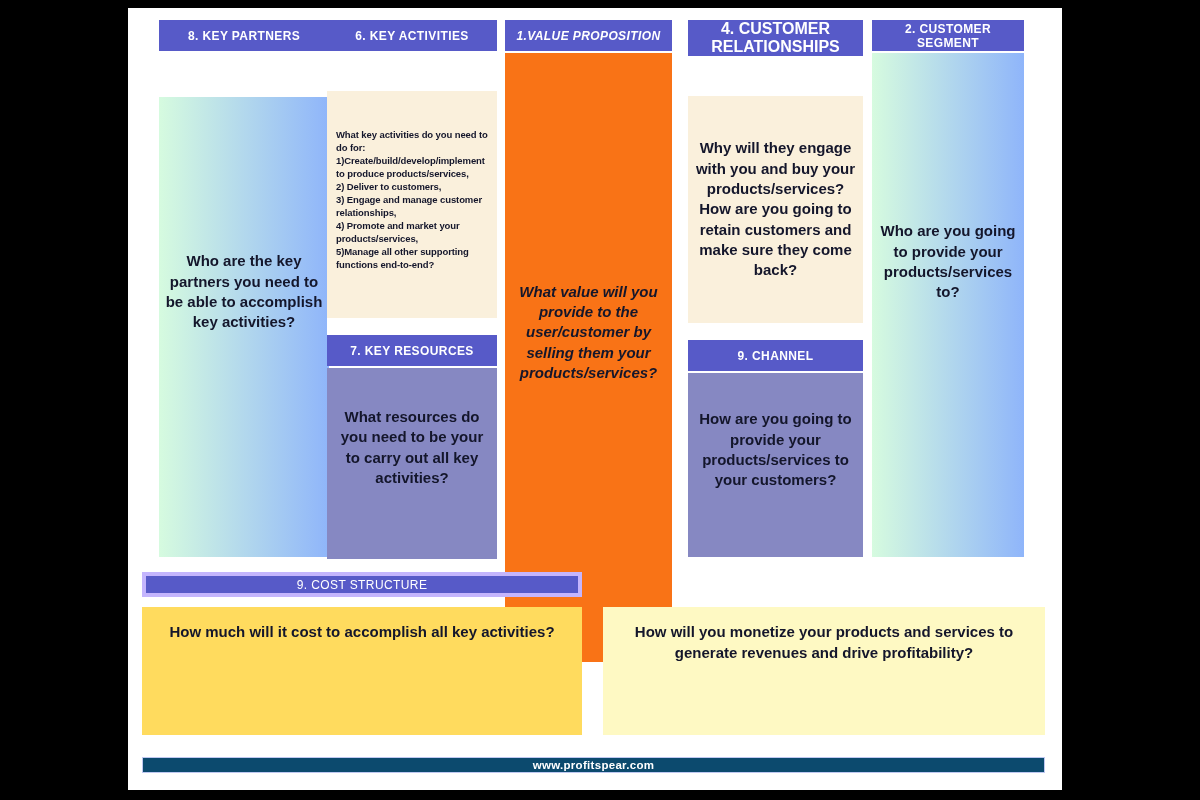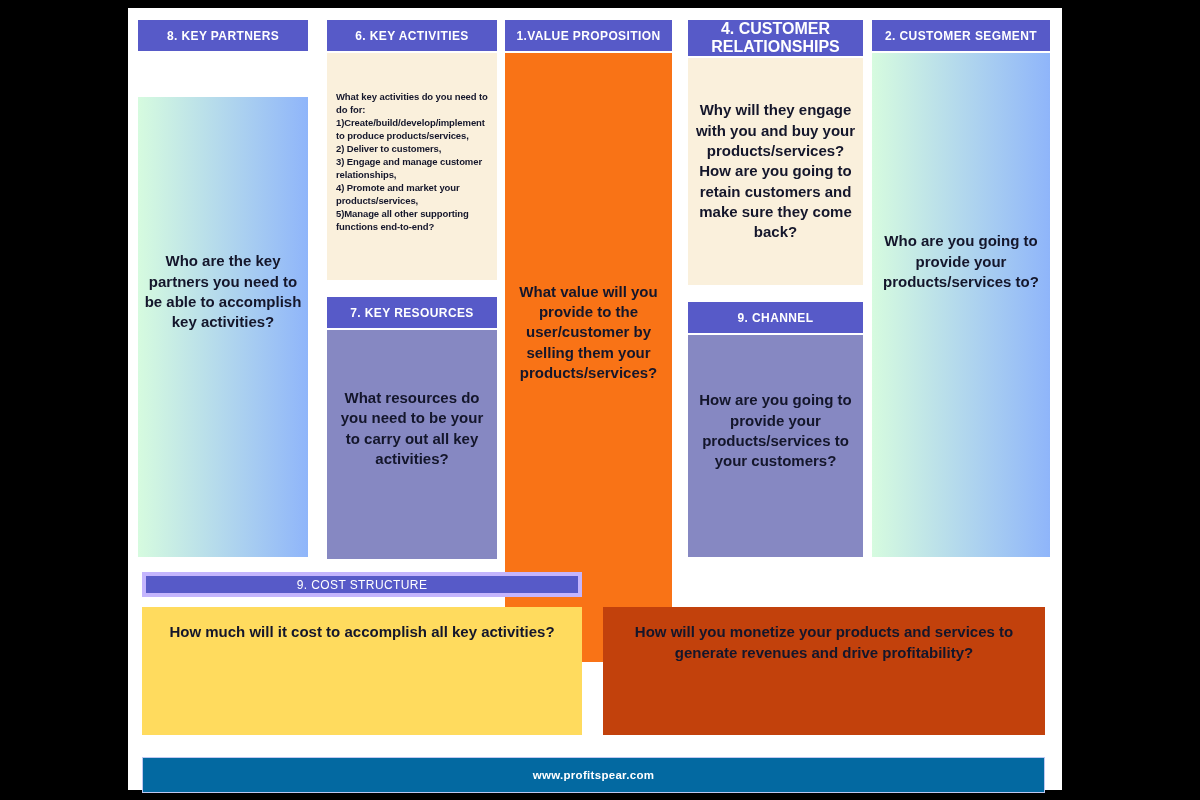--- a/index.html
+++ b/index.html
@@ -2,38 +2,38 @@
 <html><head>
 <meta charset="utf-8">
 <style>
   html,body{margin:0;padding:0;background:#000;}
   .stage{position:relative;width:1200px;height:800px;background:#000;overflow:hidden;
          font-family:"Liberation Sans",sans-serif;}
   .page{position:absolute;left:128px;top:8px;width:934px;height:782px;background:#ffffff;}
 
   
   .col{position:absolute;top:12px;display:flex;flex-direction:column;}
-  #col1{left:10px;width:170px;height:537px;gap:44px;}
+  #col1{left:31px;width:170px;height:537px;gap:44px;}
   #col2{left:199px;width:170px;height:539px;}
-  #col3{left:377px;width:167px;height:642px;}
+  #col3{left:377px;width:167px;height:642px;font-style:italic;}
   #col4{left:560px;width:175px;height:537px;}
-  #col5{left:744px;width:178px;height:537px;}
+  #col5{left:744px;width:152px;height:537px;}
 
   .hdr{flex:0 0 31px;margin-bottom:2px;background:#575ac8;color:#ffffff;font-weight:700;
        font-size:12px;letter-spacing:.4px;display:flex;align-items:center;justify-content:center;
        text-align:center;}
   .hdr.small{font-size:16px;letter-spacing:0;}
 
   .grad{background:linear-gradient(90deg,#d6fbdf 0%,#8fb5fa 100%);}
   .vp{background:#f97316;}
   .muted{background:#8688c2;}
   .beige{background:#faf0dc;}
 
   .fill{flex:1 1 auto;}
-  .block1{flex:0 0 227px;}
+  .block1{flex:0 0 227px;margin-top:38px;}
   .spacer{flex:0 0 17px;background:#ffffff;}
 
   .qtext{font-weight:700;color:#14162b;font-size:15px;line-height:1.36;text-align:center;
          display:flex;align-items:center;justify-content:center;padding:0 6px;box-sizing:border-box;}
   .up70{padding-bottom:70px;}
   .up86{padding-bottom:86px;}
   .up50{padding-bottom:50px;}
   .up32{padding-bottom:32px;}
   .up30{padding-bottom:30px;}
 
@@ -44,23 +44,23 @@
   .bhdr{position:absolute;height:25px;background:#575ac8;border:4px solid #c4b5fd;box-sizing:border-box;
         color:#ffffff;font-weight:400;font-size:12px;letter-spacing:.4px;
         display:flex;align-items:center;justify-content:center;}
   #cost-hdr{left:14px;top:564px;width:440px;}
   #rev-hdr{left:475px;top:564px;width:442px;}
 
   .bbody{position:absolute;top:599px;height:128px;box-sizing:border-box;display:flex;
          justify-content:center;align-items:flex-start;padding:14px 20px 0 20px;
          font-weight:700;font-size:15px;line-height:1.4;color:#14162b;text-align:center;}
   #cost-body{left:14px;width:440px;background:#ffdb5e;padding-left:12px;padding-right:12px;}
-  #rev-body{left:475px;width:442px;background:#c2410c;}
+  #rev-body{left:475px;width:442px;background:#fef9c3;}
 
-  .footer{position:absolute;left:14px;top:749px;width:903px;height:36px;background:#0369a1;
+  .footer{position:absolute;left:14px;top:749px;width:903px;height:16px;background:#0c4a6e;
           border:1px solid #bfc8f1;box-sizing:border-box;color:#ffffff;font-weight:700;
           font-size:11.5px;letter-spacing:.3px;display:flex;align-items:center;justify-content:center;}
 </style>
 </head>
 <body>
 
 <div class="stage">
   <div class="page">
 
     <div class="col" id="col1">

